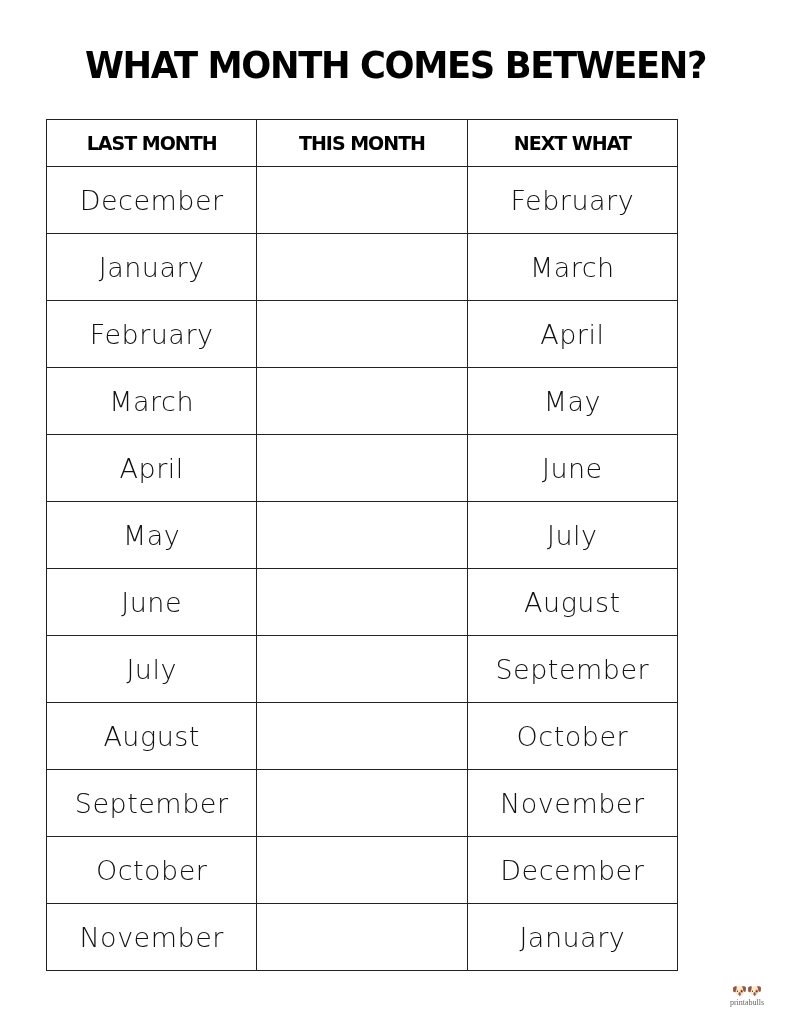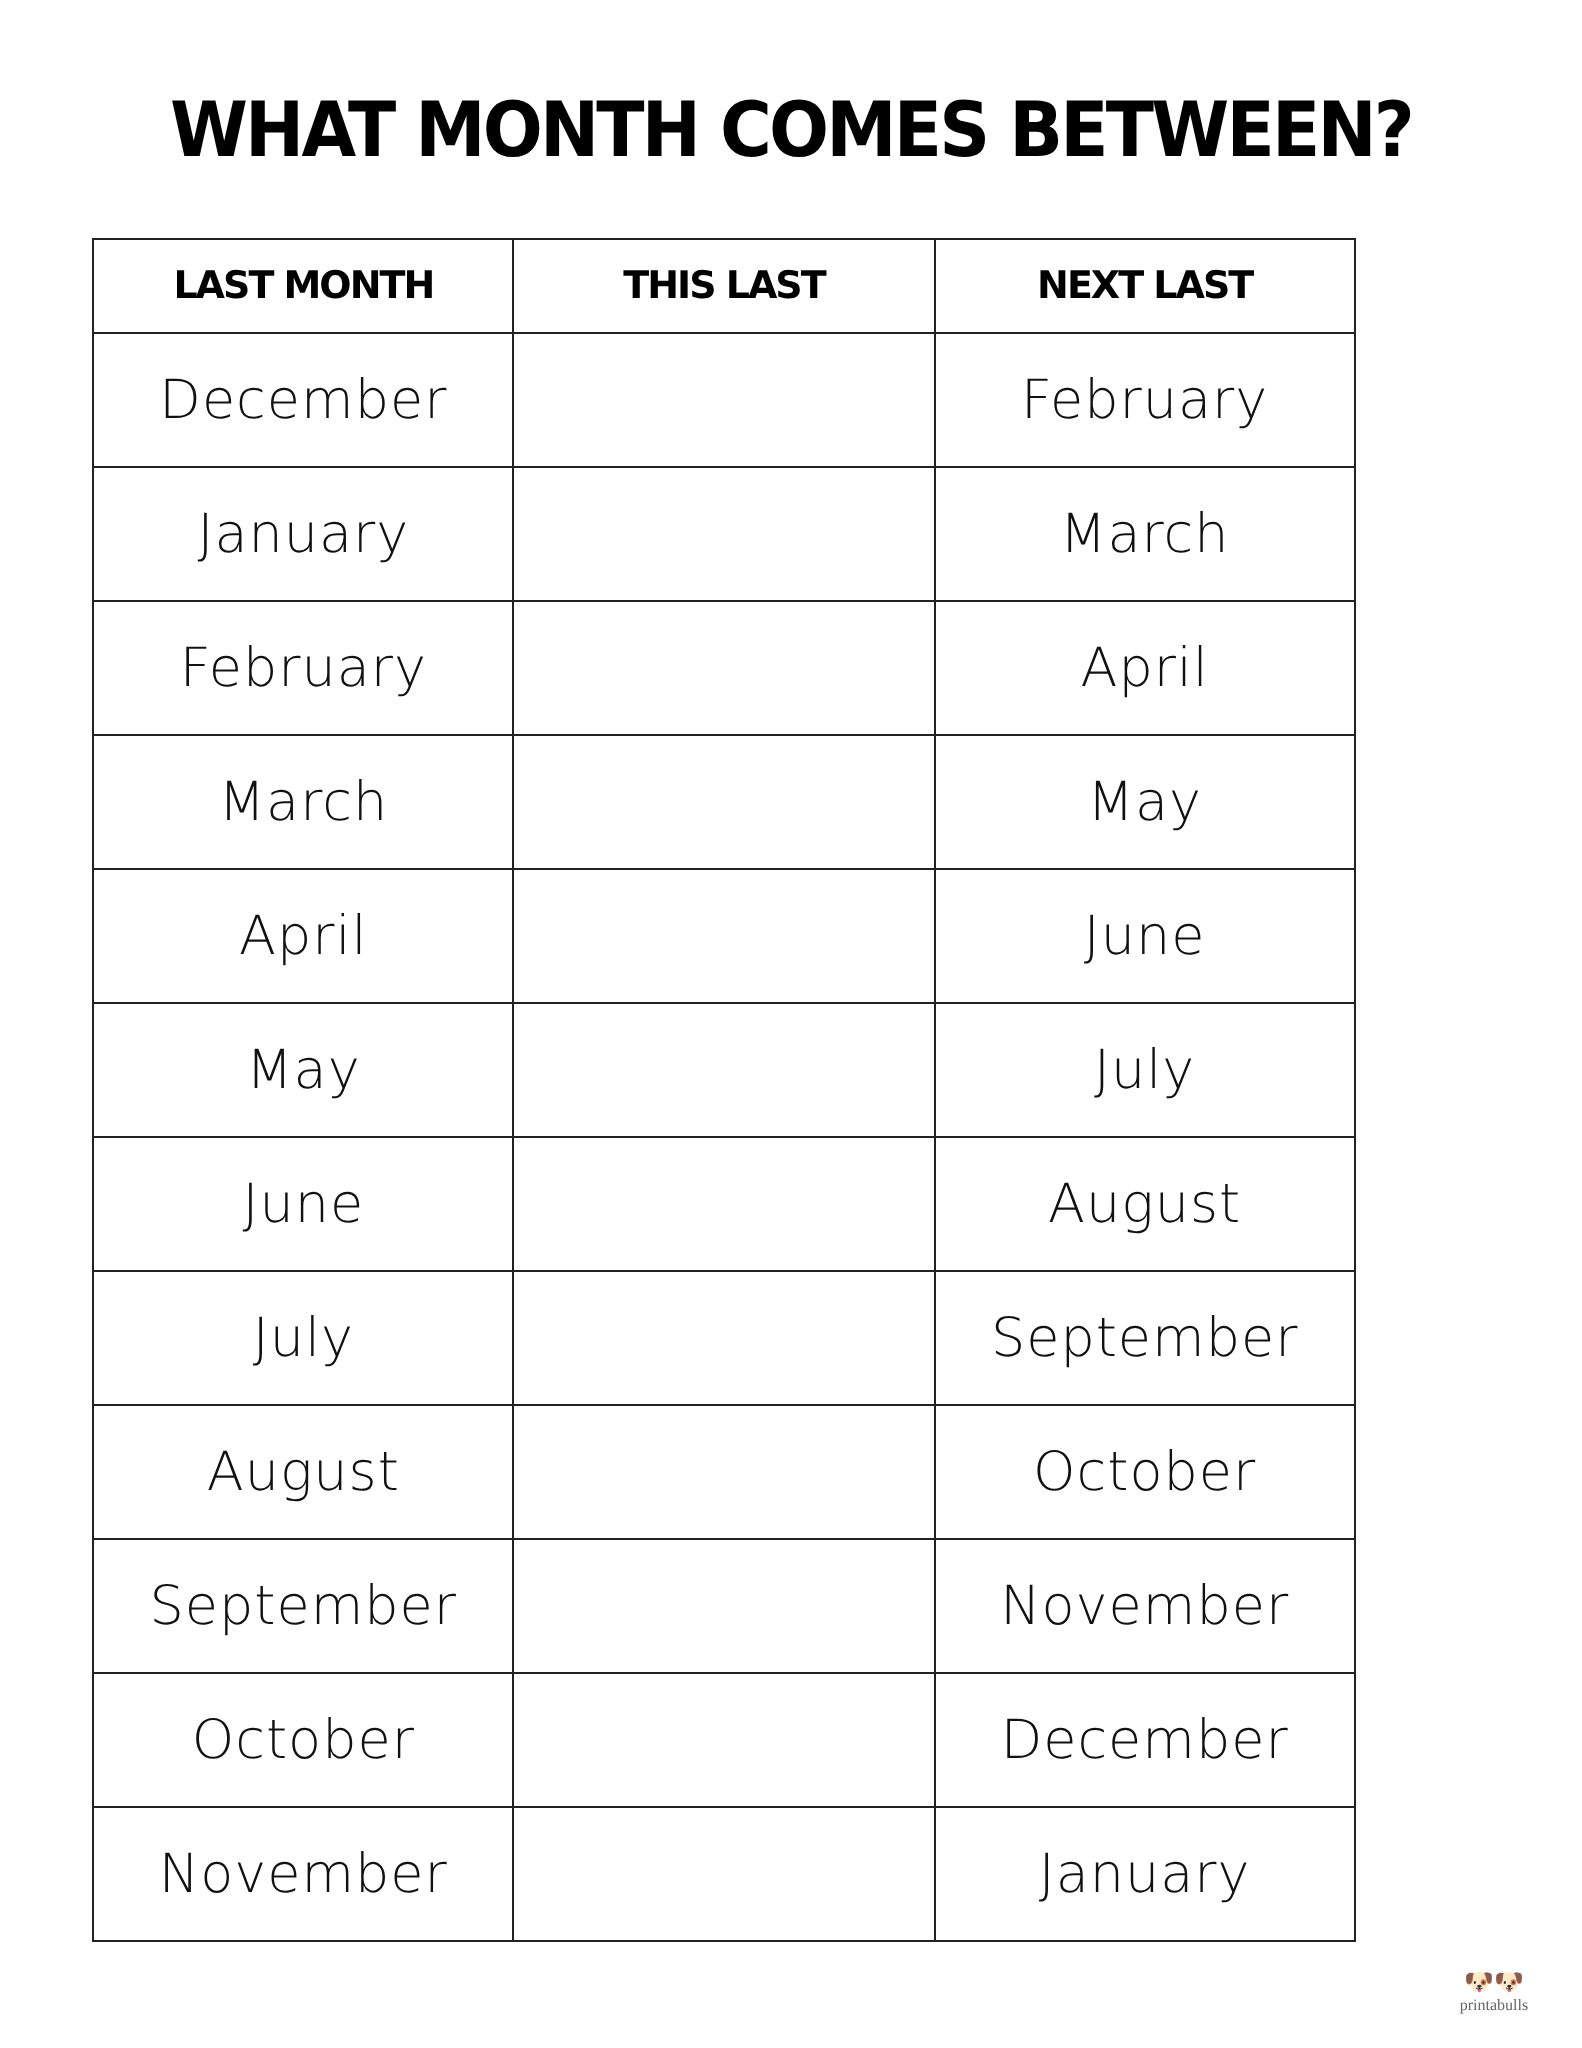--- a/index.html
+++ b/index.html
@@ -33,22 +33,22 @@
 </style>
 </head>
 <body>
 
 <div class="title">WHAT MONTH COMES BETWEEN?</div>
 
 <table class="grid">
   <thead>
     <tr>
       <th>LAST MONTH</th>
-      <th>THIS LAST</th>
-      <th>NEXT LAST</th>
+      <th>THIS MONTH</th>
+      <th>NEXT WHAT</th>
     </tr>
   </thead>
   <tbody id="rows">
       <tr>
         <td>December</td>
         <td></td>
         <td>February</td>
       </tr>
       <tr>
         <td>January</td>

